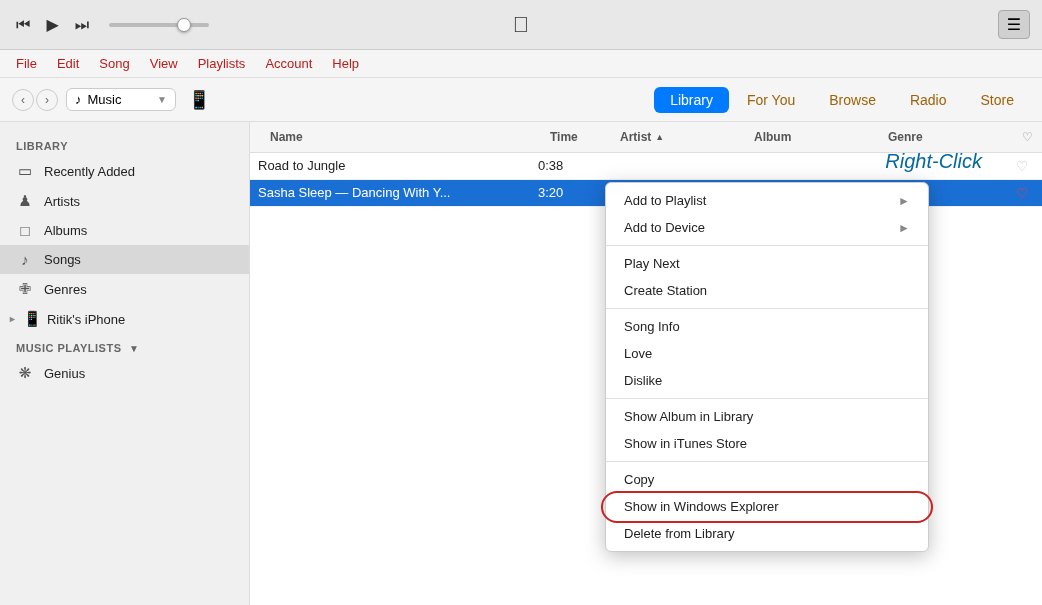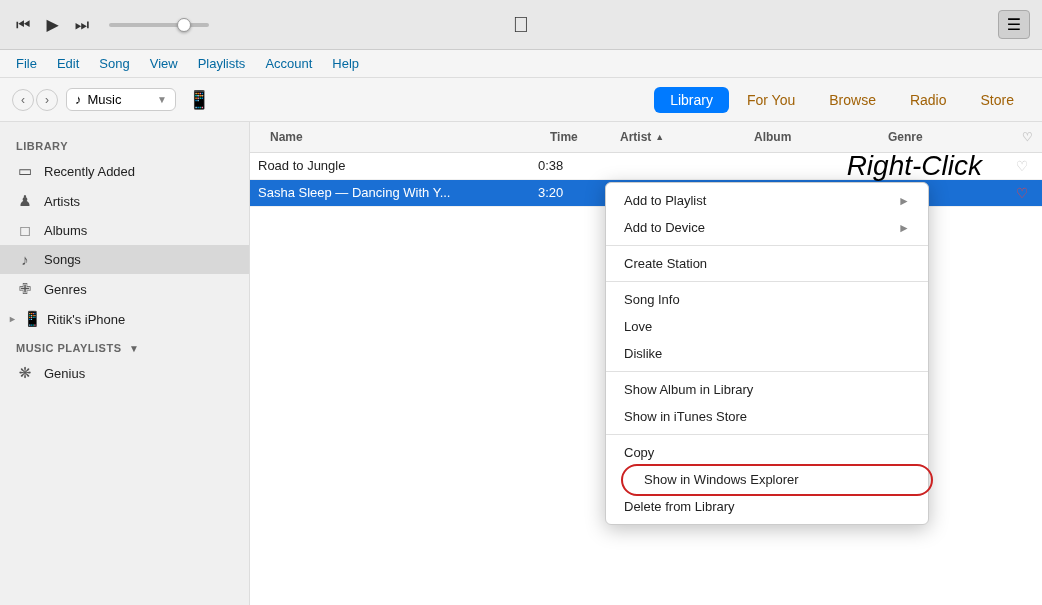--- a/index.html
+++ b/index.html
@@ -79,21 +79,21 @@
       display: flex;
       align-items: center;
       padding: 0 8px;
       gap: 4px;
     }
     .menu-item {
       padding: 2px 8px;
       cursor: pointer;
       border-radius: 3px;
       font-size: 13px;
-      color: #0369a1;
+      color: #b91c1c;
     }
 
     
     .nav-bar {
       height: 44px;
       background: #f5f5f5;
       border-bottom: 1px solid #ddd;
       display: flex;
       align-items: center;
       padding: 0 12px;
@@ -261,22 +261,22 @@
     }
     .heart-icon.liked {
       color: #ff3b30;
     }
 
     
     .right-click-label {
       position: absolute;
       top: 28px;
       right: 60px;
-      font-size: 28px;
-      color: #000000;
+      font-size: 20px;
+      color: #0369a1;
       font-style: italic;
     }
 
     
     .context-menu {
       position: absolute;
       top: 60px;
       left: 355px;
       background: white;
       border: 1px solid #ccc;
@@ -445,20 +445,23 @@
       <div class="context-menu-item">
         <span>Add to Playlist</span>
         <span class="context-menu-arrow">►</span>
       </div>
       <div class="context-menu-item">
         <span>Add to Device</span>
         <span class="context-menu-arrow">►</span>
       </div>
       <div class="context-menu-divider"></div>
       <div class="context-menu-item">
+        <span>Play Next</span>
+      </div>
+      <div class="context-menu-item">
         <span>Create Station</span>
       </div>
       <div class="context-menu-divider"></div>
       <div class="context-menu-item">
         <span>Song Info</span>
       </div>
       <div class="context-menu-item">
         <span>Love</span>
       </div>
       <div class="context-menu-item">
@@ -468,21 +471,21 @@
       <div class="context-menu-item">
         <span>Show Album in Library</span>
       </div>
       <div class="context-menu-item">
         <span>Show in iTunes Store</span>
       </div>
       <div class="context-menu-divider"></div>
       <div class="context-menu-item">
         <span>Copy</span>
       </div>
-      <div class="context-menu-item highlighted" style="position:relative;margin-left:20px;">
+      <div class="context-menu-item highlighted" style="position:relative;">
         <span>Show in Windows Explorer</span>
         <div class="highlight-circle"></div>
       </div>
       <div class="context-menu-item">
         <span>Delete from Library</span>
       </div>
     </div>
 
   </div>
 </div>

